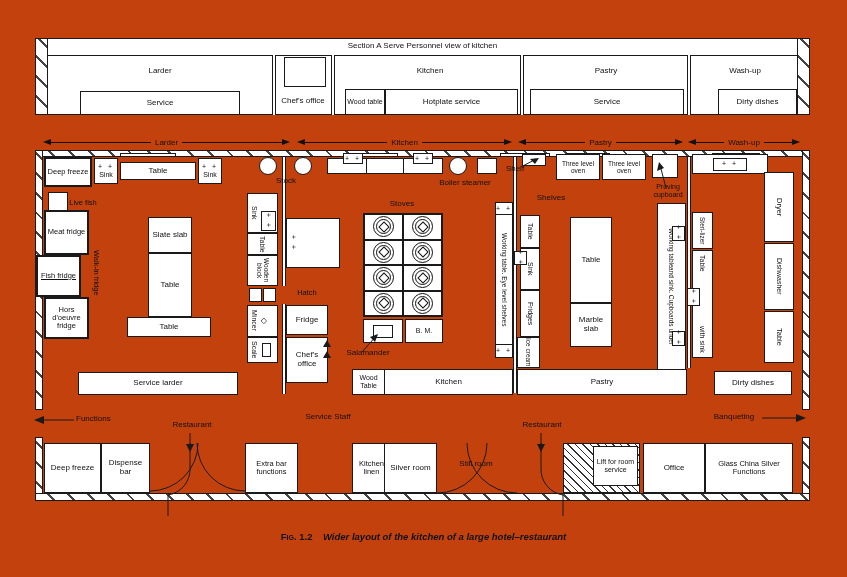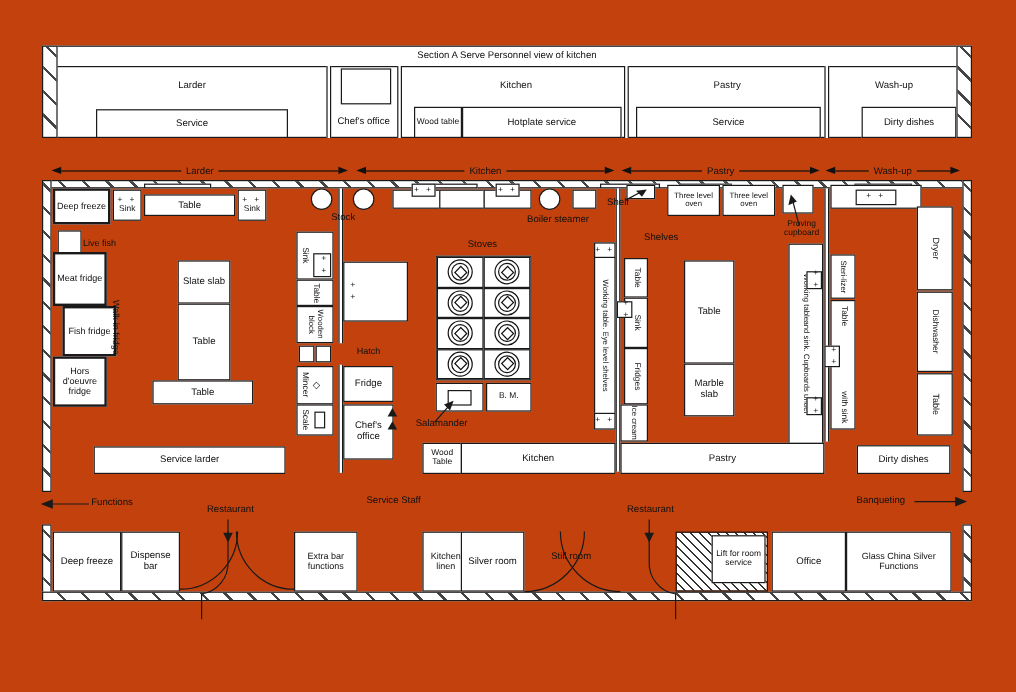--- a/index.html
+++ b/index.html
@@ -143,21 +143,21 @@
   <div class="b" style="left:652px;top:154px;width:26px;height:24px;"></div>
   <div class="t f7" style="left:641px;top:181px;width:54px;height:20px;">Proving cupboard</div>
 
   <div class="b" style="left:692px;top:154px;width:76px;height:20px;">
     <span class="b plus" style="position:static;width:34px;height:13px;">+ +</span>
   </div>
 
   <div class="b" style="left:48px;top:192px;width:20px;height:25px;"></div>
   <div class="t f75" style="left:66px;top:190px;width:34px;height:26px;">Live fish</div>
   <div class="b b2 f75" style="left:44px;top:210px;width:45px;height:45px;flex-direction:column;">Meat fridge</div>
-  <div class="b b2 f75" style="left:52px;top:255px;width:45px;height:42px;flex-direction:column;">Fish fridge</div>
+  <div class="b b2 f75" style="left:36px;top:255px;width:45px;height:42px;flex-direction:column;text-decoration:underline;">Fish fridge</div>
   <div class="b b2 f75" style="left:44px;top:297px;width:45px;height:42px;flex-direction:column;">Hors d'oeuvre fridge</div>
   <div class="t v f75" style="left:90px;top:233px;width:12px;height:80px;">Walk-in fridge</div>
 
   <div class="b" style="left:148px;top:217px;width:44px;height:36px;flex-direction:column;">Slate slab</div>
   <div class="b" style="left:148px;top:253px;width:44px;height:64px;">Table</div>
   <div class="b" style="left:127px;top:317px;width:84px;height:20px;">Table</div>
   <div class="b" style="left:78px;top:372px;width:160px;height:23px;">Service larder</div>
 
   <div class="b" style="left:247px;top:193px;width:31px;height:40px;justify-content:flex-start;">
     <span class="v f7" style="margin-left:2px;">Sink</span>
@@ -323,14 +323,19 @@
       <polygon points="34,420 44,416 44,424"></polygon>
       <polygon points="806,418 796,414 796,422"></polygon>
       <polygon points="190,452 186,444 194,444"></polygon>
       <polygon points="541,452 537,444 545,444"></polygon>
 
       <polygon points="327,340 323,347 331,347"></polygon>
       <polygon points="327,351 323,358 331,358"></polygon>
     </g>
   </svg>
 
+  <div class="cap" style="top:531px;">
+    <span class="capfig">Fig. 1.2</span>
+    <span>&nbsp;&nbsp;</span>
+    <span class="capit">Wider layout of the kitchen of a large hotel–restaurant</span>
+  </div>
 
 </div>
 
 </body></html>

